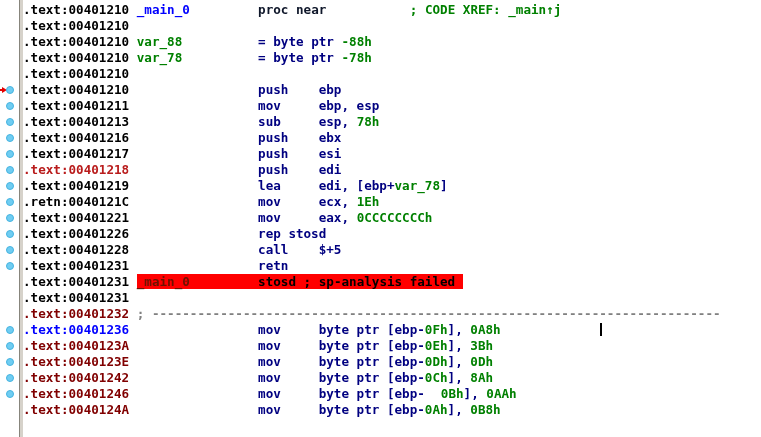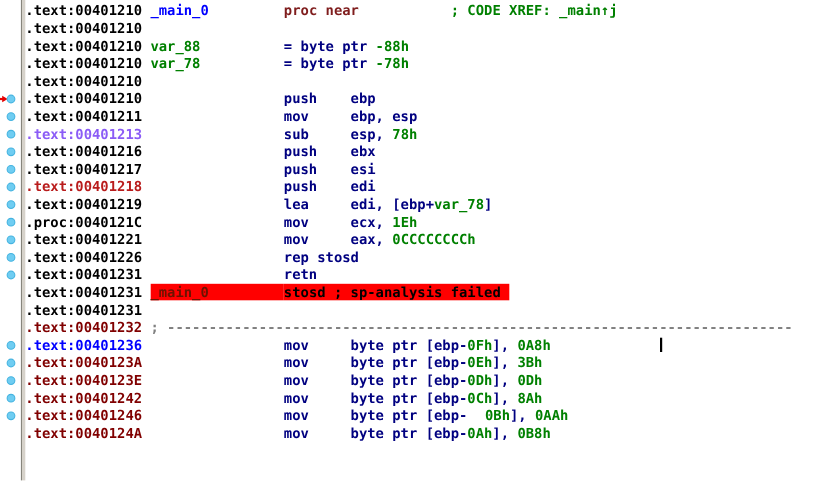--- a/index.html
+++ b/index.html
@@ -26,35 +26,36 @@
   .caret{position:absolute;top:1px;width:2px;height:13px;background:#000000;}
 </style>
 </head>
 <body>
 
 <div class="screen">
   <div class="gutter"></div>
   <div class="gutter-sep-dark"></div>
   <div class="gutter-sep-light"></div>
   <div class="listing">
-      <div class="line"><span class="txt"><span style="color: rgb(0, 0, 0);">.text:00401210 </span><span style="color: rgb(0, 0, 255);">_main_0         </span><span style="color: #7f1d1d; margin-top: 27px;">proc near           </span><span style="color: rgb(0, 128, 0);">; CODE XREF: _main↑j</span></span></div>
+      <div class="line"><span class="txt"><span style="color: rgb(0, 0, 0);">.text:00401210 </span><span style="color: rgb(0, 0, 255);">_main_0         </span><span style="color: #0f172a; margin-top: 27px;">proc near           </span><span style="color: rgb(0, 128, 0);">; CODE XREF: _main↑j</span></span></div>
       <div class="line"><span class="txt"><span style="color: rgb(0, 0, 0);">.text:00401210</span></span></div>
       <div class="line"><span class="txt"><span style="color: rgb(0, 0, 0);">.text:00401210 </span><span style="color: rgb(0, 128, 0);">var_88          </span><span style="color: rgb(0, 0, 128);">= byte ptr </span><span style="color: rgb(0, 128, 0);">-88h</span></span></div>
       <div class="line"><span class="txt"><span style="color: rgb(0, 0, 0);">.text:00401210 </span><span style="color: rgb(0, 128, 0);">var_78          </span><span style="color: rgb(0, 0, 128);">= byte ptr </span><span style="color: rgb(0, 128, 0);">-78h</span></span></div>
       <div class="line"><span class="txt"><span style="color: rgb(0, 0, 0);">.text:00401210</span></span></div>
       <div class="line"><span class="arrow-tail"></span><span class="arrow"></span><span class="dot"></span><span class="txt"><span style="color: rgb(0, 0, 0);">.text:00401210                 </span><span style="color: rgb(0, 0, 128);">push    ebp</span></span></div>
       <div class="line"><span class="dot"></span><span class="txt"><span style="color: rgb(0, 0, 0); text-align: center;">.text:00401211                 </span><span style="color: rgb(0, 0, 128);">mov     ebp, esp</span></span></div>
-      <div class="line"><span class="dot"></span><span class="txt"><span style="color: #8b5cf6; text-align: right;">.text:00401213                 </span><span style="color: rgb(0, 0, 128);">sub     esp, </span><span style="color: rgb(0, 128, 0);">78h</span></span></div>
+      <div class="line"><span class="dot"></span><span class="txt"><span style="color: #000000; text-align: right;">.text:00401213                 </span><span style="color: rgb(0, 0, 128);">sub     esp, </span><span style="color: rgb(0, 128, 0);">78h</span></span></div>
       <div class="line"><span class="dot"></span><span class="txt"><span style="color: rgb(0, 0, 0);">.text:00401216                 </span><span style="color: rgb(0, 0, 128);">push    ebx</span></span></div>
       <div class="line"><span class="dot"></span><span class="txt"><span style="color: rgb(0, 0, 0);">.text:00401217                 </span><span style="color: rgb(0, 0, 128);">push    esi</span></span></div>
       <div class="line"><span class="dot"></span><span class="txt"><span style="color: #b91c1c;">.text:00401218                 </span><span style="color: rgb(0, 0, 128);">push    edi</span></span></div>
       <div class="line"><span class="dot"></span><span class="txt"><span style="color: rgb(0, 0, 0);">.text:00401219                 </span><span style="color: rgb(0, 0, 128);">lea     edi, [ebp+</span><span style="color: rgb(0, 128, 0);">var_78</span><span style="color: rgb(0, 0, 128);">]</span></span></div>
-      <div class="line"><span class="dot"></span><span class="txt"><span style="color: rgb(0, 0, 0);">.proc:0040121C                 </span><span style="color: rgb(0, 0, 128);">mov     ecx, </span><span style="color: rgb(0, 128, 0);">1Eh</span></span></div>
+      <div class="line"><span class="dot"></span><span class="txt"><span style="color: rgb(0, 0, 0);">.retn:0040121C                 </span><span style="color: rgb(0, 0, 128);">mov     ecx, </span><span style="color: rgb(0, 128, 0);">1Eh</span></span></div>
       <div class="line"><span class="dot"></span><span class="txt"><span style="color: rgb(0, 0, 0);">.text:00401221                 </span><span style="color: rgb(0, 0, 128);">mov     eax, </span><span style="color: rgb(0, 128, 0);">0CCCCCCCCh</span></span></div>
       <div class="line"><span class="dot"></span><span class="txt"><span style="color: rgb(0, 0, 0);">.text:00401226                 </span><span style="color: rgb(0, 0, 128);">rep stosd</span></span></div>
+      <div class="line"><span class="dot"></span><span class="txt"><span style="color: rgb(0, 0, 0);">.text:00401228                 </span><span style="color: rgb(0, 0, 128);">call    $+5</span></span></div>
       <div class="line"><span class="dot"></span><span class="txt"><span style="color: rgb(0, 0, 0);">.text:00401231                 </span><span style="color: rgb(0, 0, 128);">retn</span></span></div>
       <div class="line"><span class="txt"><span style="color: rgb(0, 0, 0);">.text:00401231 </span><span style="color: rgb(109, 18, 0); background: rgb(255, 0, 0);">_main_0</span><span style="color: rgb(0, 0, 0); background: rgb(255, 0, 0);">         </span><span style="color: rgb(0, 0, 0); background: rgb(255, 0, 0);">stosd ; sp-analysis failed </span></span></div>
       <div class="line"><span class="txt"><span style="color: rgb(0, 0, 0);">.text:00401231</span></span></div>
       <div class="line"><span class="txt"><span style="color: rgb(128, 0, 0);">.text:00401232</span><span style="color: rgb(128, 128, 128);"> ; ---------------------------------------------------------------------------</span></span></div>
       <div class="line"><span class="dot"></span><span class="txt"><span style="color: rgb(0, 0, 255);">.text:00401236                 </span><span style="color: rgb(0, 0, 128);">mov     byte ptr [ebp-</span><span style="color: rgb(0, 128, 0);">0Fh</span><span style="color: rgb(0, 0, 128);">], </span><span style="color: rgb(0, 128, 0);">0A8h</span></span><span class="caret" style="left: 600px;"></span></div>
       <div class="line"><span class="dot"></span><span class="txt"><span style="color: rgb(128, 0, 0);">.text:0040123A                 </span><span style="color: rgb(0, 0, 128);">mov     byte ptr [ebp-</span><span style="color: rgb(0, 128, 0);">0Eh</span><span style="color: rgb(0, 0, 128);">], </span><span style="color: rgb(0, 128, 0);">3Bh</span></span></div>
       <div class="line"><span class="dot"></span><span class="txt"><span style="color: rgb(128, 0, 0);">.text:0040123E                 </span><span style="color: rgb(0, 0, 128);">mov     byte ptr [ebp-</span><span style="color: rgb(0, 128, 0);">0Dh</span><span style="color: rgb(0, 0, 128);">], </span><span style="color: rgb(0, 128, 0);">0Dh</span></span></div>
       <div class="line"><span class="dot"></span><span class="txt"><span style="color: rgb(128, 0, 0);">.text:00401242                 </span><span style="color: rgb(0, 0, 128);">mov     byte ptr [ebp-</span><span style="color: rgb(0, 128, 0);">0Ch</span><span style="color: rgb(0, 0, 128);">], </span><span style="color: rgb(0, 128, 0);">8Ah</span></span></div>
       <div class="line"><span class="dot"></span><span class="txt"><span style="color: rgb(128, 0, 0);">.text:00401246                 </span><span style="color: rgb(0, 0, 128);">mov     byte ptr [ebp-</span><span style="color: rgb(0, 128, 0); margin-left: 16px;">0Bh</span><span style="color: rgb(0, 0, 128);">], </span><span style="color: rgb(0, 128, 0);">0AAh</span></span></div>
       <div class="line"><span class="txt"><span style="color: rgb(128, 0, 0);">.text:0040124A                 </span><span style="color: rgb(0, 0, 128);">mov     byte ptr [ebp-</span><span style="color: rgb(0, 128, 0);">0Ah</span><span style="color: rgb(0, 0, 128);">], </span><span style="color: rgb(0, 128, 0);">0B8h</span></span></div>

